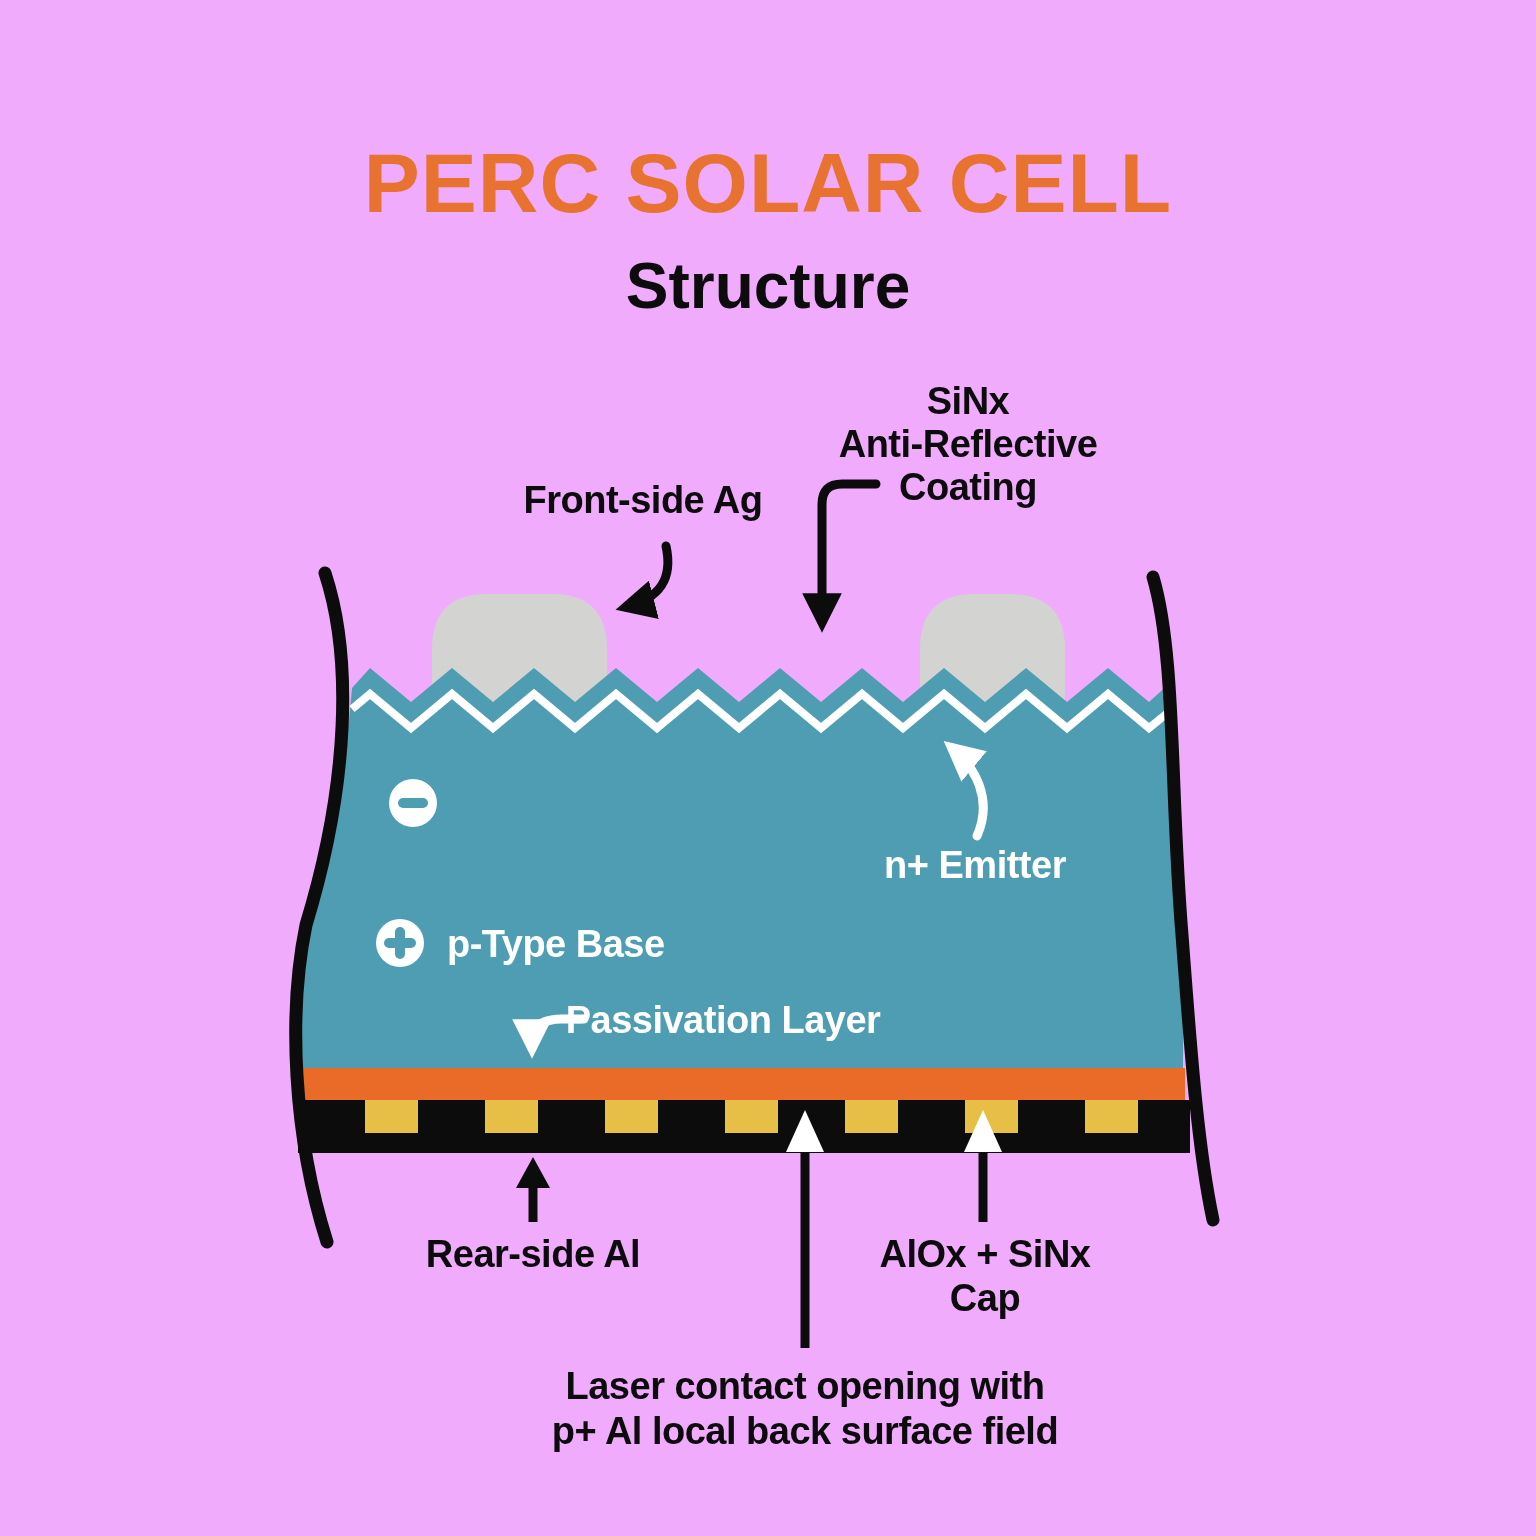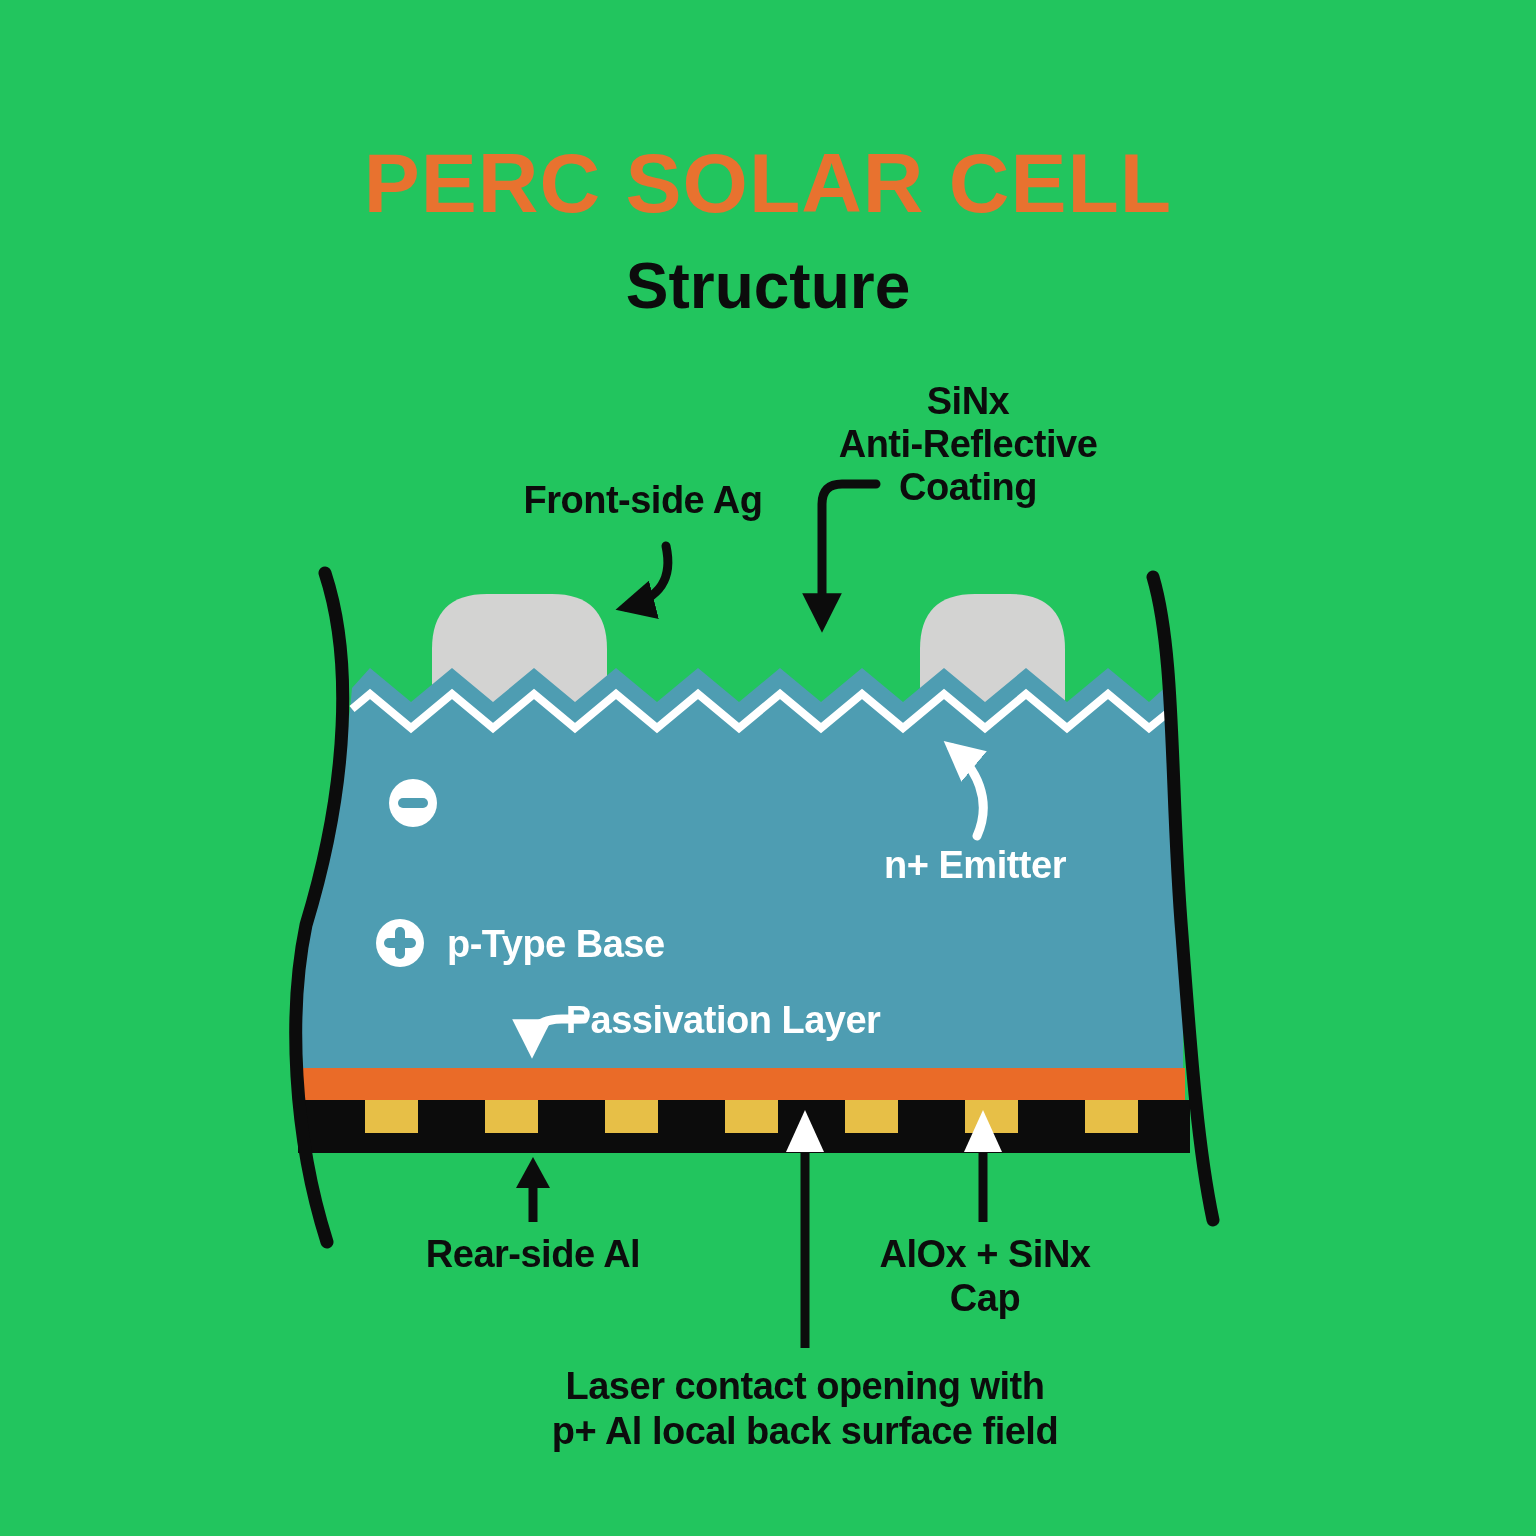--- a/index.html
+++ b/index.html
@@ -1,16 +1,16 @@
 <!DOCTYPE html>
 <html><head>
 <meta charset="utf-8">
 <style>
   html,body{margin:0;padding:0;background:#ffffff;}
-  .canvas{position:relative;width:1536px;height:1536px;background:#22c55e;overflow:hidden;}
+  .canvas{position:relative;width:1536px;height:1536px;background:#f0abfc;overflow:hidden;}
   svg{display:block;width:1536px;height:1536px;}
   text{font-family:"Liberation Sans","DejaVu Sans",sans-serif;}
   .title-text{font-size:84px;font-weight:bold;letter-spacing:1px;}
   .subtitle-text{font-size:64px;font-weight:bold;fill:#0c0c0c;}
   .lbl{font-size:38px;font-weight:bold;letter-spacing:-0.5px;}
   .lbl-dark{fill:#0c0c0c;}
   .lbl-light{fill:#ffffff;}
 </style>
 </head>
 <body>

